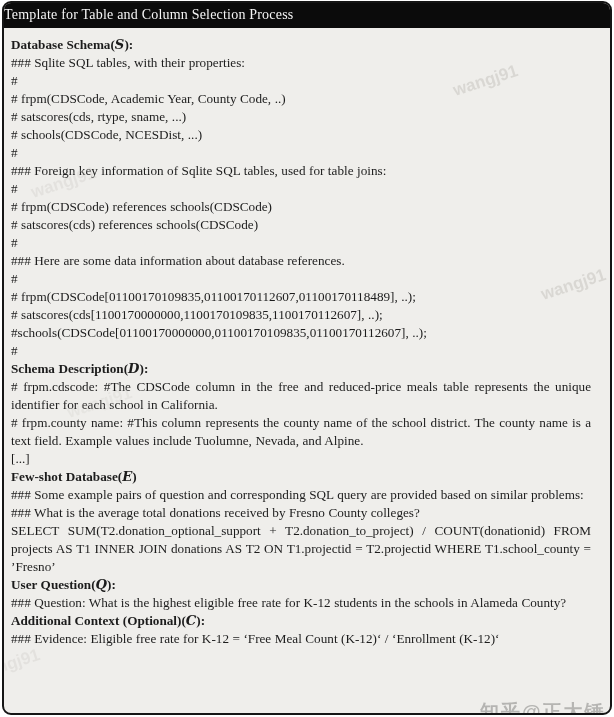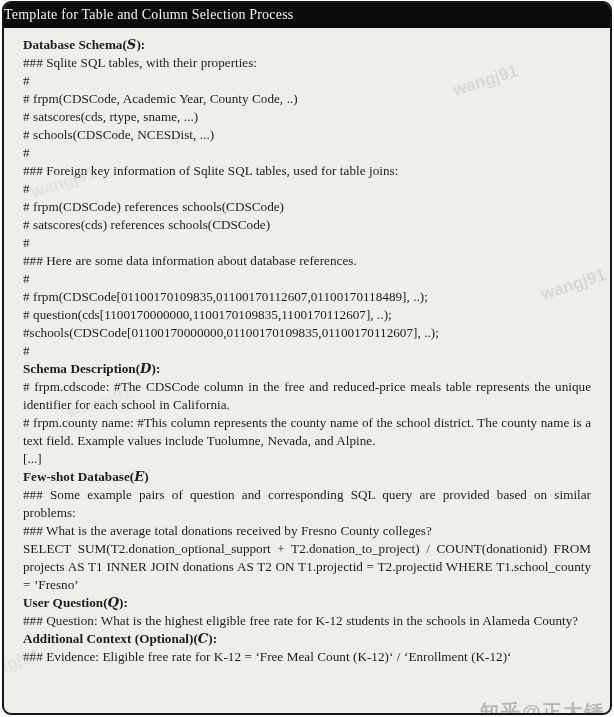--- a/index.html
+++ b/index.html
@@ -21,21 +21,21 @@
   .titlebar {
     background: var(--header-bg, #0b0b0b);
     color: #f5f5f5;
     height: 25px;
     line-height: 24px;
     font-size: 14px;
     letter-spacing: 0.2px;
   }
   .content {
     position: relative;
-    padding: 8px 19px 11px 19px;
+    padding: 8px 19px 11px 7px;
     font-size: 13.2px;
     line-height: 18px;
     color: var(--text, #1c1c1c);
   }
   .line {
     text-align: justify;
     word-spacing: 0.2px;
   }
   .heading .b { font-weight: bold; }
   .cal {
@@ -70,21 +70,21 @@
         <div class="line">### Foreign key information of Sqlite SQL tables, used for table joins:</div>
         <div class="line">#</div>
         <div class="line"># frpm(CDSCode) references schools(CDSCode)</div>
         <div class="line"># satscores(cds) references schools(CDSCode)</div>
         <div class="line">#</div>
       </section>
       <section>
         <div class="line">### Here are some data information about database references.</div>
         <div class="line">#</div>
         <div class="line"># frpm(CDSCode[01100170109835,01100170112607,01100170118489], ..);</div>
-        <div class="line"># question(cds[1100170000000,1100170109835,1100170112607], ..);</div>
+        <div class="line"># satscores(cds[1100170000000,1100170109835,1100170112607], ..);</div>
         <div class="line">#schools(CDSCode[01100170000000,01100170109835,01100170112607], ..);</div>
         <div class="line">#</div>
       </section>
       <section>
         <div class="line heading"><span class="b">Schema Description(</span><span class="cal">D</span><span class="b">):</span></div>
         <div class="line"># frpm.cdscode: #The CDSCode column in the free and reduced-price meals table represents the unique identifier for each school in California.</div>
         <div class="line"># frpm.county name: #This column represents the county name of the school district. The county name is a text field. Example values include Tuolumne, Nevada, and Alpine.</div>
         <div class="line">[...]</div>
       </section>
       <section>

